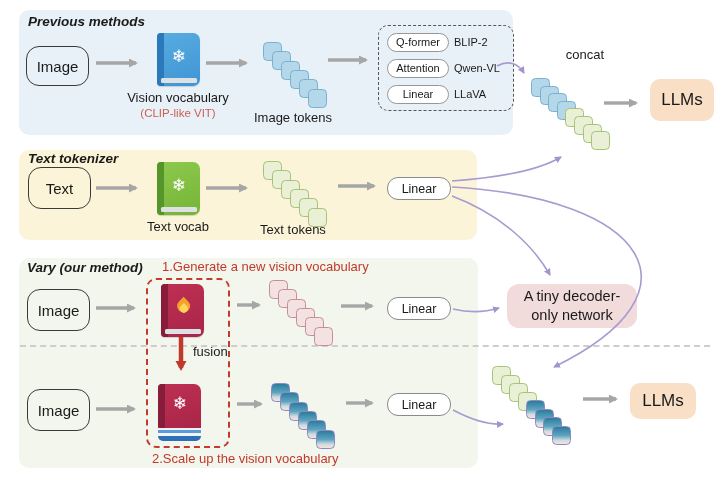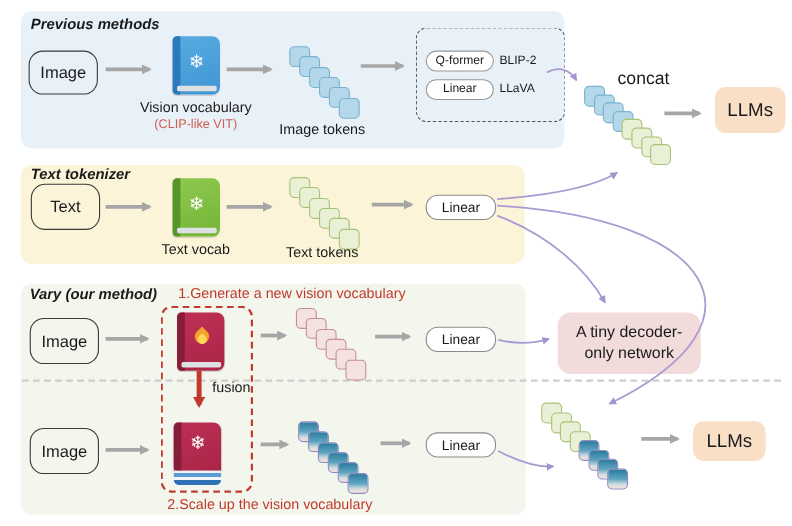--- a/index.html
+++ b/index.html
@@ -50,21 +50,21 @@
      display:flex;align-items:center;justify-content:center;font-size:12.5px;}
   
   .embed-box{position:absolute;left:378px;top:25px;width:136px;height:86px;border:1.6px dashed #555;
      border-radius:10px;display:flex;flex-direction:column;justify-content:center;gap:7px;padding:0 0 0 8px;box-sizing:border-box;}
   .embed-row{display:flex;align-items:center;gap:5px;}
   .embed-pill{width:60px;border:1.3px solid #979797;border-radius:10px;background:#fff;
      padding:2.5px 0;text-align:center;font-size:11px;flex:none;}
   .embed-model{font-size:11px;white-space:nowrap;}
   .llm-box{position:absolute;background:#f8dfc6;border-radius:10px;display:flex;align-items:center;
      justify-content:center;font-size:17px;}
-  .decoder-box{position:absolute;left:507px;top:284px;width:130px;height:56px;background:#f1dbdb;border-radius:12px;
+  .decoder-box{position:absolute;left:507px;top:284px;width:130px;height:44px;background:#f1dbdb;border-radius:12px;
      display:flex;align-items:center;justify-content:center;text-align:center;font-size:14.5px;line-height:1.3;padding:20px 6px;box-sizing:border-box;}
   svg.overlay{position:absolute;left:0;top:0;pointer-events:none;}
 </style>
 </head>
 <body>
 
 <div id="fig">
 
   <div class="band band-prev"></div>
   <div class="band band-text"></div>
@@ -92,26 +92,30 @@
       <span class="token token--blue" style="left: 44.5px; top: 46.5px;"></span>
     </div>
   <div class="lbl" style="left:233px;top:110px;width:120px;">Image tokens</div>
 
   <div class="embed-box">
     <div class="embed-row">
       <span class="embed-pill">Q-former</span>
       <span class="embed-model">BLIP-2</span>
     </div>
     <div class="embed-row">
+      <span class="embed-pill">Attention</span>
+      <span class="embed-model">Qwen-VL</span>
+    </div>
+    <div class="embed-row">
       <span class="embed-pill">Linear</span>
       <span class="embed-model">LLaVA</span>
     </div>
   </div>
 
-  <div class="lbl" style="left:553px;top:63px;width:64px;font-size:16px;">concat</div>
+  <div class="lbl" style="left:553px;top:47px;width:64px;font-size:13px;">concat</div>
   <div class="cascade" style="left:531px;top:78px;">
       <span class="token token--blue" style="left: 0px; top: 0px;"></span>
       <span class="token token--blue" style="left: 8.6px; top: 7.6px;"></span>
       <span class="token token--blue" style="left: 17.2px; top: 15.2px;"></span>
       <span class="token token--blue" style="left: 25.8px; top: 22.8px;"></span>
       <span class="token token--green" style="left: 34.4px; top: 30.4px;"></span>
       <span class="token token--green" style="left: 43px; top: 38px;"></span>
       <span class="token token--green" style="left: 51.6px; top: 45.6px;"></span>
       <span class="token token--green" style="left: 60.2px; top: 53.2px;"></span>
     </div>

